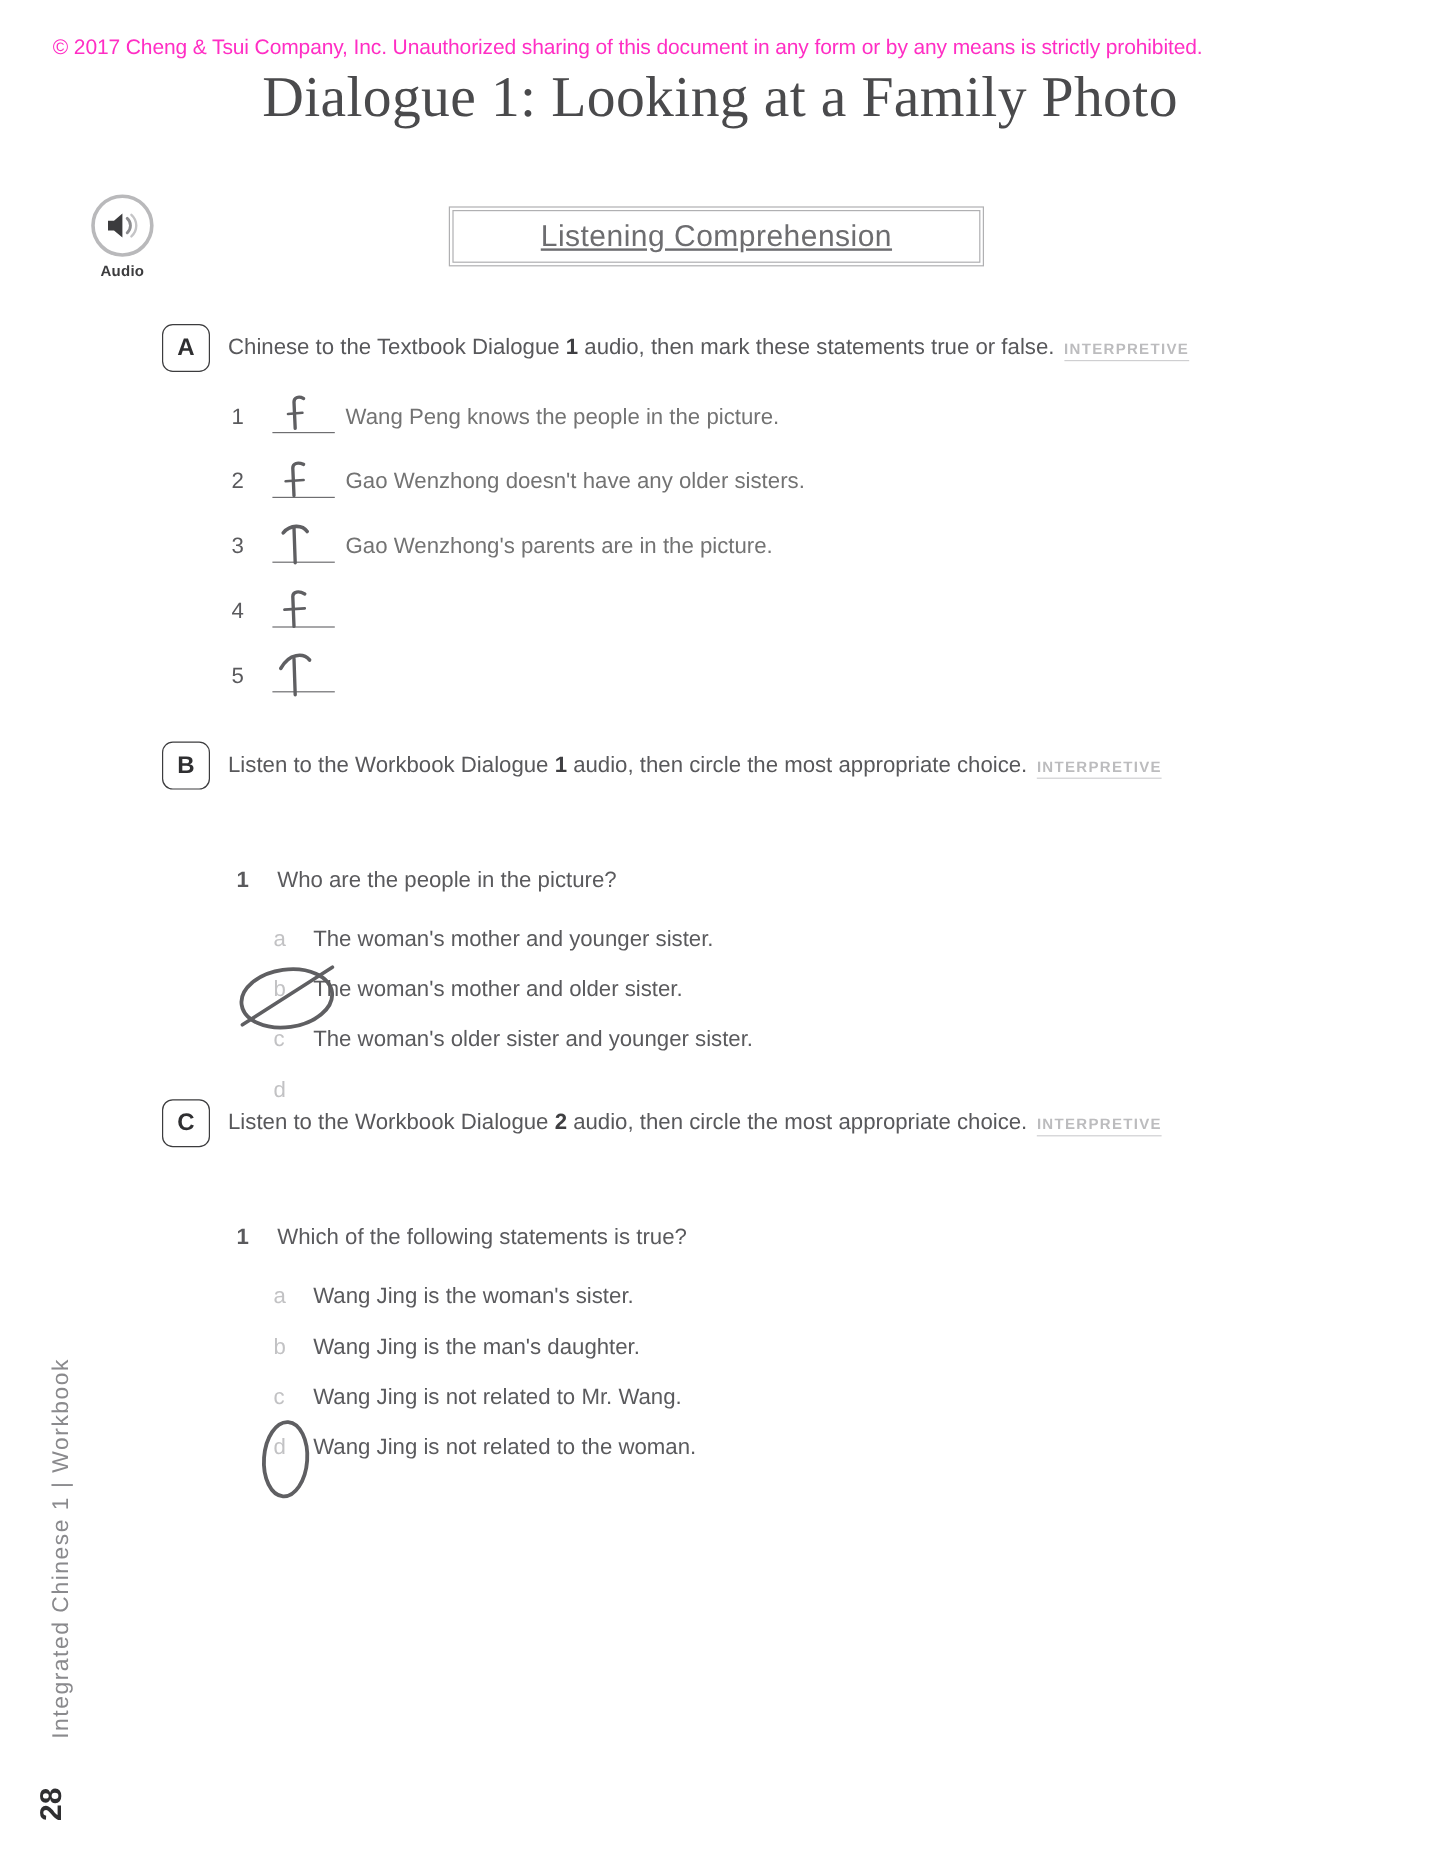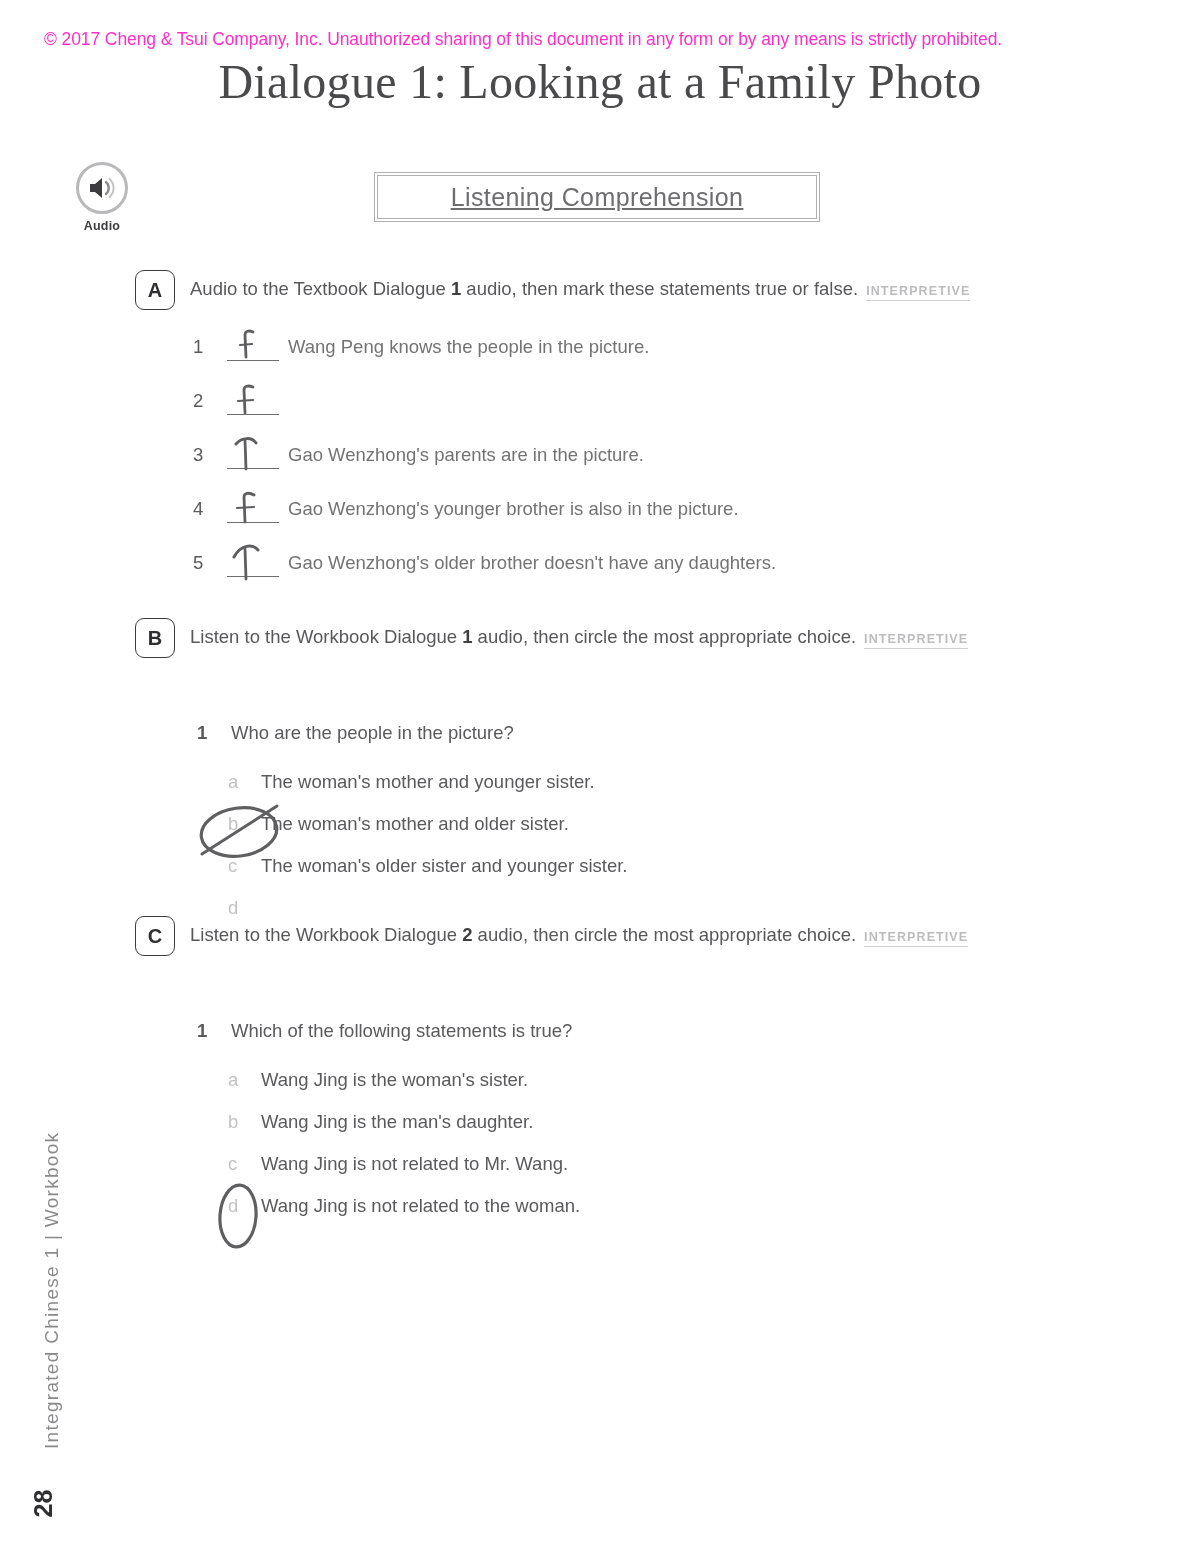--- a/index.html
+++ b/index.html
@@ -270,21 +270,21 @@
   <div class="lc-box">
     <div class="lc-box-inner">
       <span class="lc-title">Listening Comprehension</span>
     </div>
   </div>
 
   <div class="exercise" style="top:270px;">
     <div class="ex-head">
       <div class="letter-badge">A</div>
       <div class="ex-instruction">
-        <span>Audio to the Textbook Dialogue </span><span class="bold-num">1</span><span> audio, then mark these statements true or false.</span><span class="mode-tag">INTERPRETIVE</span>
+        <span>Chinese to the Textbook Dialogue </span><span class="bold-num">1</span><span> audio, then mark these statements true or false.</span><span class="mode-tag">INTERPRETIVE</span>
       </div>
     </div>
 
     <div style="position:relative; top:14px;">
 
       <div class="tf-item">
         <span class="tf-num">1</span>
         <span class="tf-blank"></span>
         <svg class="tf-mark" viewBox="0 0 54 40">
           <path d="M18 31 L17 9 C17 5 21 4 25 6" fill="none" stroke="#5f5f62" stroke-width="2.8" stroke-linecap="round"></path>
@@ -293,50 +293,49 @@
         <span class="tf-text">Wang Peng knows the people in the picture.</span>
       </div>
 
       <div class="tf-item">
         <span class="tf-num">2</span>
         <span class="tf-blank"></span>
         <svg class="tf-mark" viewBox="0 0 54 40">
           <path d="M17 33 L16 10 C16 6 20 5 25 7" fill="none" stroke="#5f5f62" stroke-width="2.8" stroke-linecap="round"></path>
           <path d="M10 21 L25 20" fill="none" stroke="#5f5f62" stroke-width="2.2" stroke-linecap="round"></path>
         </svg>
+        <span class="tf-text">Gao Wenzhong doesn't have any older sisters.</span>
       </div>
 
       <div class="tf-item">
         <span class="tf-num">3</span>
         <span class="tf-blank"></span>
         <svg class="tf-mark" viewBox="0 0 54 40">
           <path d="M8 10 C14 3 24 3 28 9" fill="none" stroke="#5f5f62" stroke-width="3" stroke-linecap="round"></path>
           <path d="M17 6 L18 35" fill="none" stroke="#5f5f62" stroke-width="2.8" stroke-linecap="round"></path>
         </svg>
         <span class="tf-text">Gao Wenzhong's parents are in the picture.</span>
       </div>
 
       <div class="tf-item">
         <span class="tf-num">4</span>
         <span class="tf-blank"></span>
         <svg class="tf-mark" viewBox="0 0 54 40">
           <path d="M17 34 L16 9 C16 5 21 4 26 7" fill="none" stroke="#5f5f62" stroke-width="2.8" stroke-linecap="round"></path>
           <path d="M9 20 L26 19" fill="none" stroke="#5f5f62" stroke-width="2.2" stroke-linecap="round"></path>
         </svg>
-        <span class="tf-text">Gao Wenzhong's younger brother is also in the picture.</span>
       </div>
 
       <div class="tf-item">
         <span class="tf-num">5</span>
         <span class="tf-blank"></span>
         <svg class="tf-mark" viewBox="0 0 54 40">
           <path d="M6 15 C13 2 25 2 30 8" fill="none" stroke="#5f5f62" stroke-width="3" stroke-linecap="round"></path>
           <path d="M17 7 L18 37" fill="none" stroke="#5f5f62" stroke-width="2.8" stroke-linecap="round"></path>
         </svg>
-        <span class="tf-text">Gao Wenzhong's older brother doesn't have any daughters.</span>
       </div>
 
     </div>
   </div>
 
   <div class="exercise" style="top:618px;">
     <div class="ex-head">
       <div class="letter-badge">B</div>
       <div class="ex-instruction">
         <span>Listen to the Workbook Dialogue </span><span class="bold-num">1</span><span> audio, then circle the most appropriate choice.</span><span class="mode-tag">INTERPRETIVE</span>

